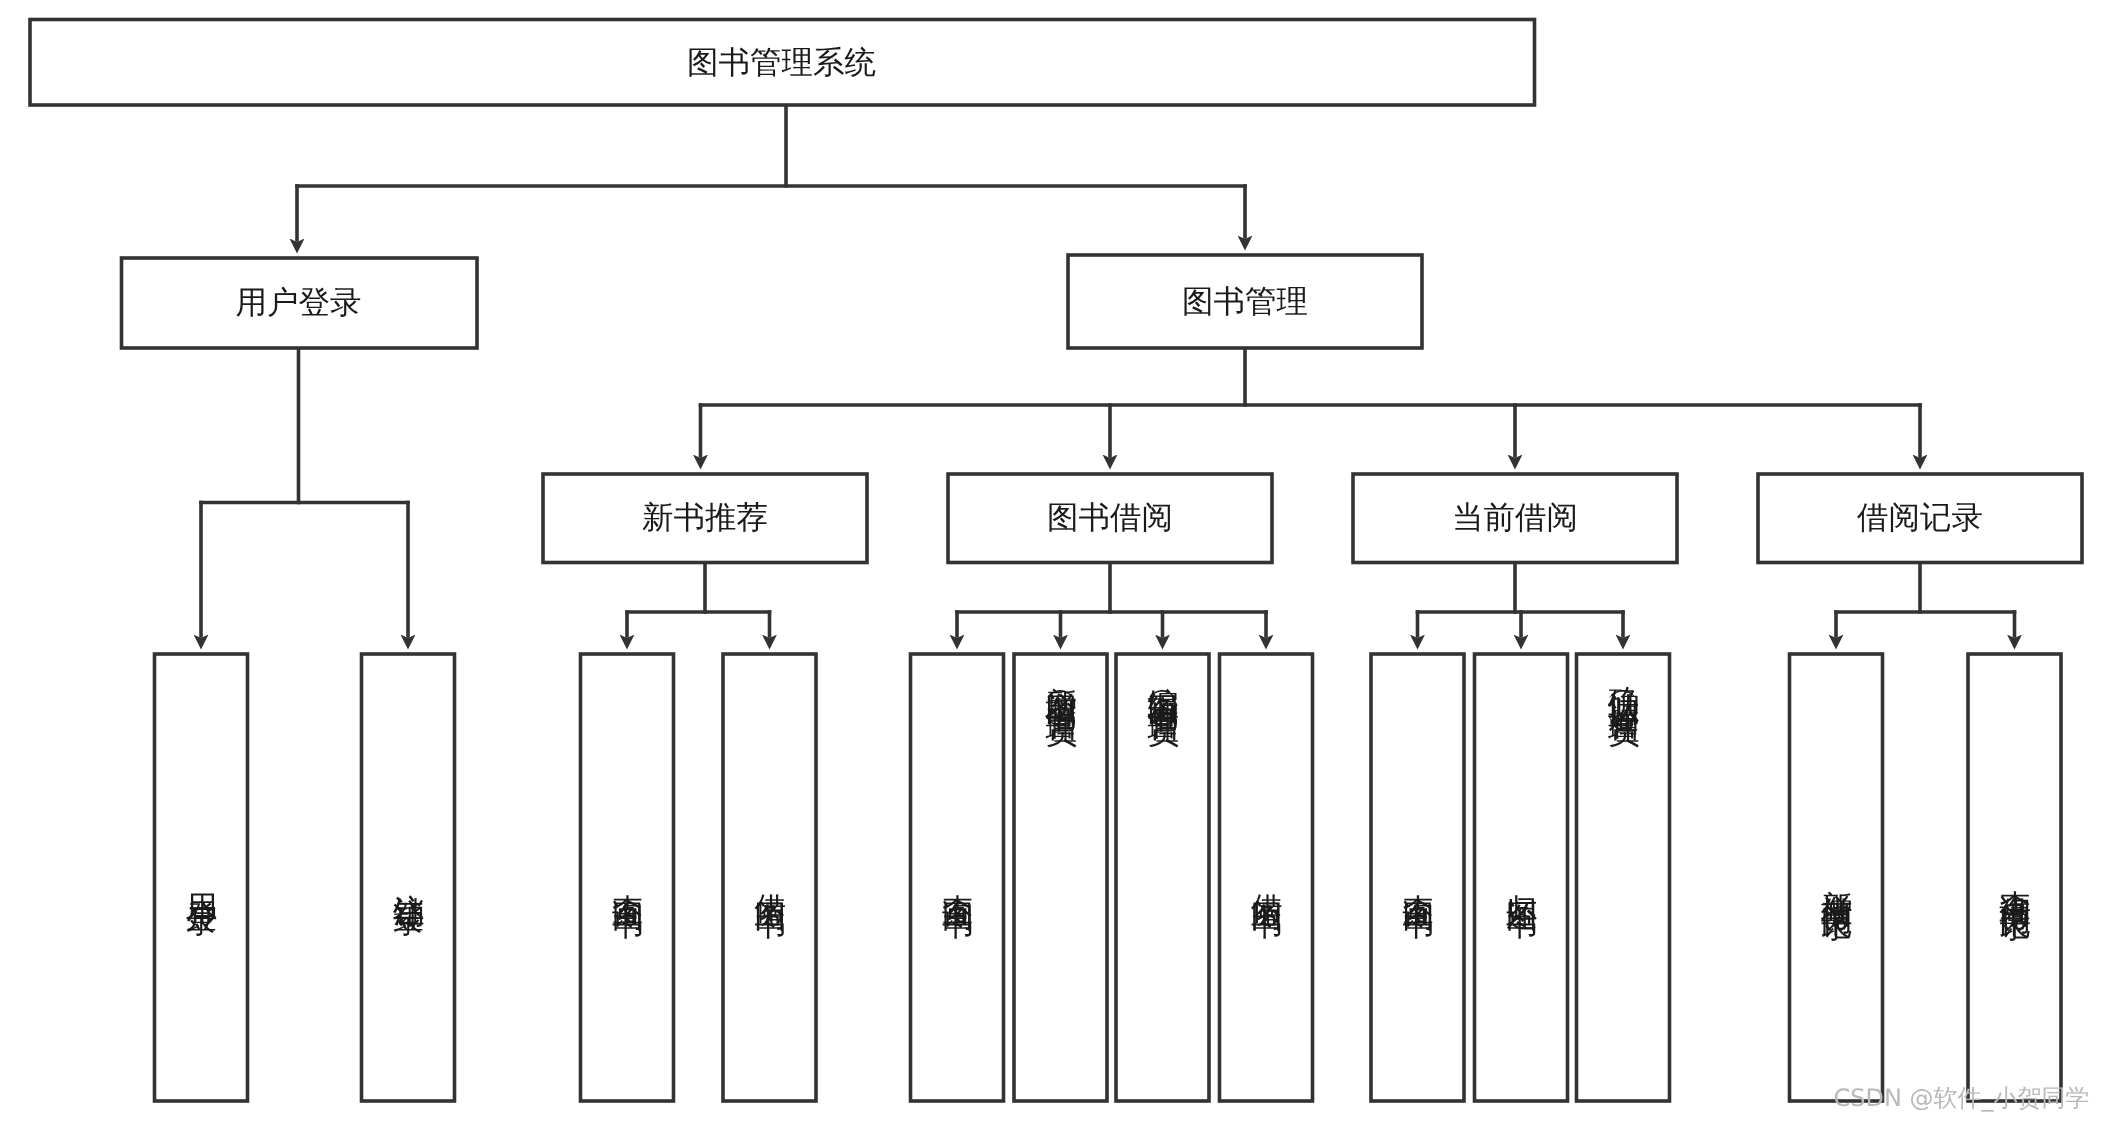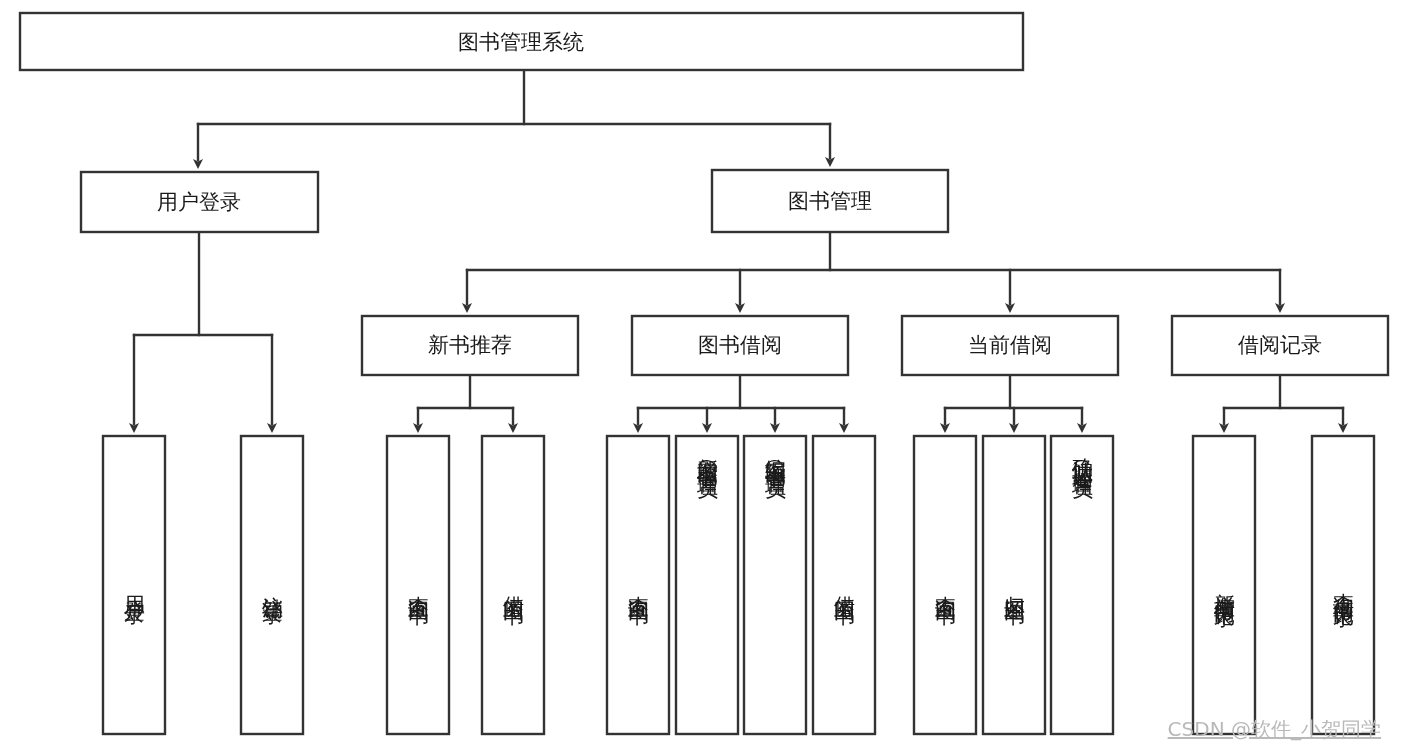--- a/index.html
+++ b/index.html
@@ -57,27 +57,26 @@
     display: flex;
     align-items: flex-start;
     justify-content: center;
     pointer-events: none;
   }
   .leaf-wrap.center-v {
     align-items: center;
   }
   .watermark {
     position: absolute;
-    right: 24px;
+    right: 12px;
     bottom: 4px;
     font-family: "DejaVu Sans", "Liberation Sans", sans-serif;
-    font-size: 20px;
+    font-size: 16px;
     color: #b9b9b9;
     white-space: nowrap;
-    text-decoration: underline;
   }
 </style>
 </head>
 <body>
 
 <svg id="diagram" viewBox="0 0 1405 747" xmlns="http://www.w3.org/2000/svg">
 
   <defs>
     <marker id="arrow" markerWidth="12" markerHeight="12" refX="1" refY="5" orient="auto" markerUnits="userSpaceOnUse">
       <path d="M0,0 L10,5 L0,10 L2.4,5 Z" class="arrow-head"></path>

